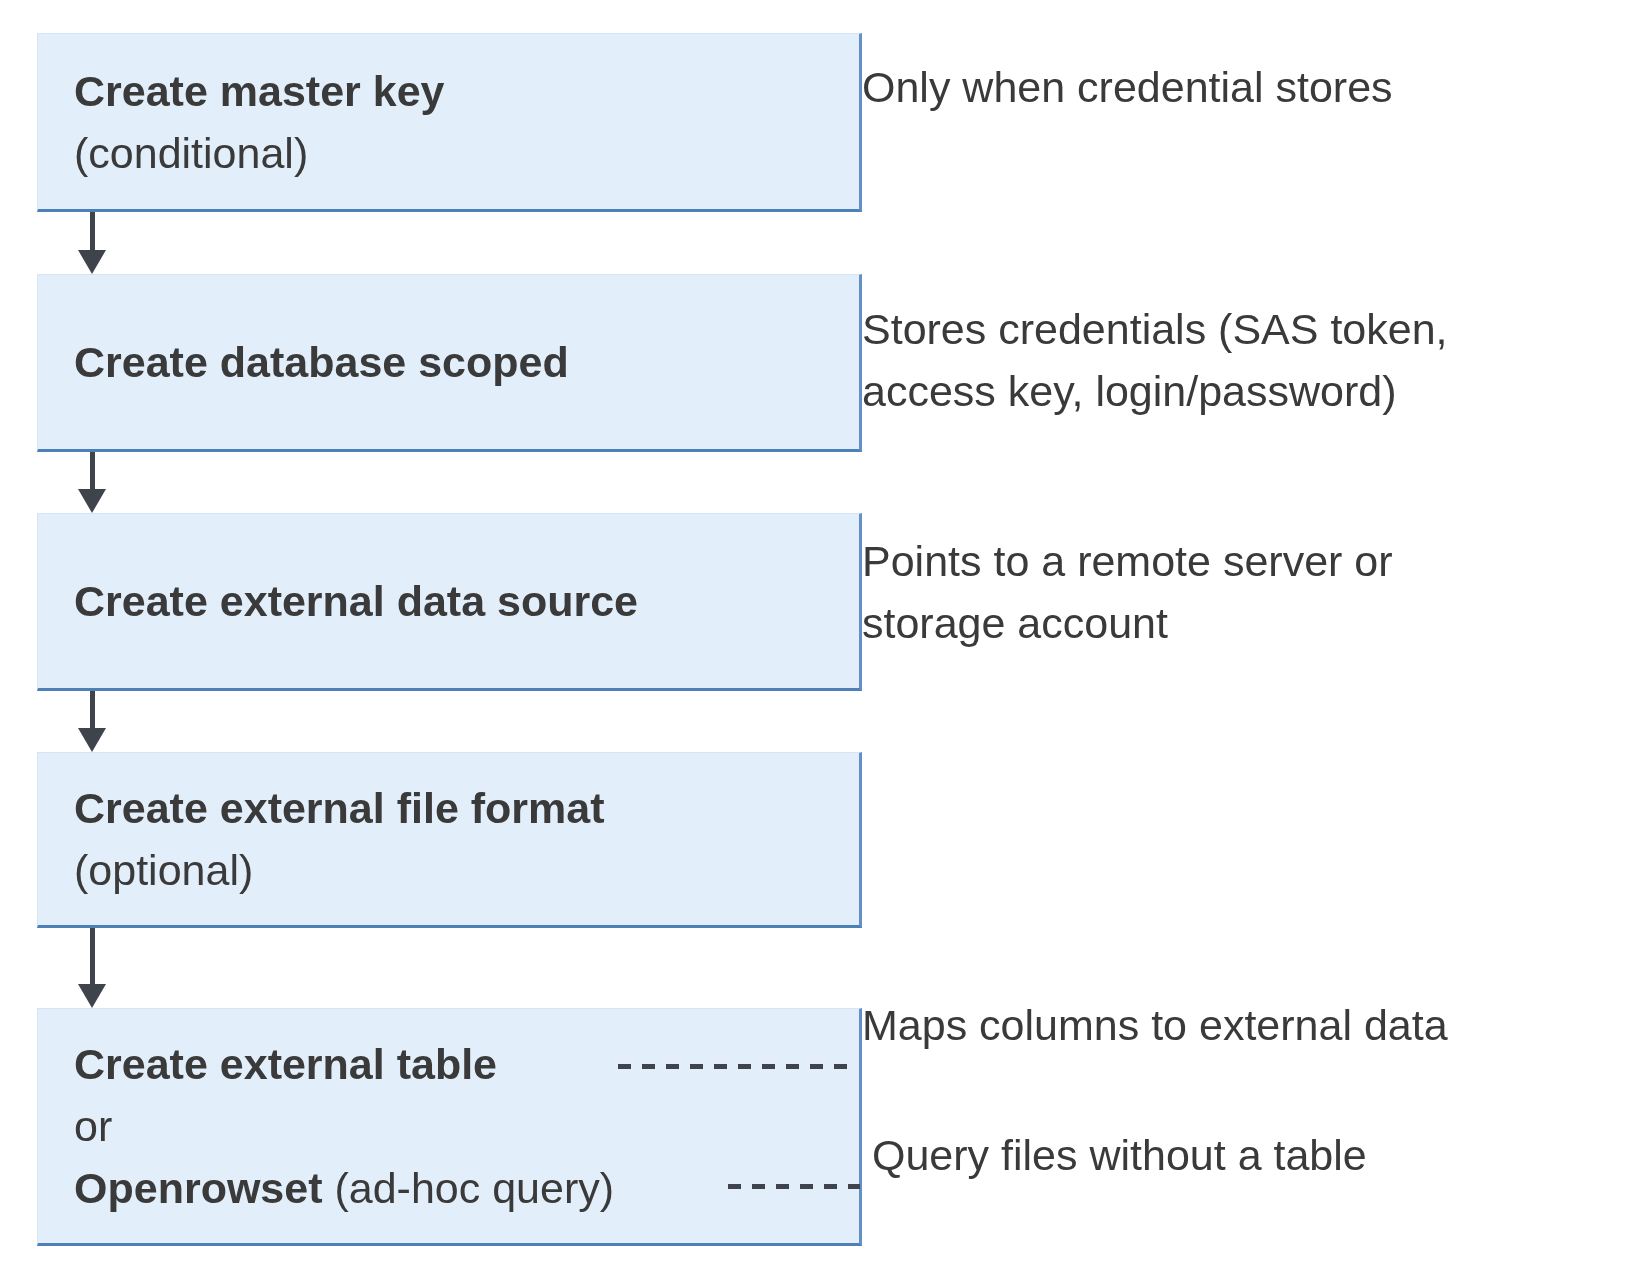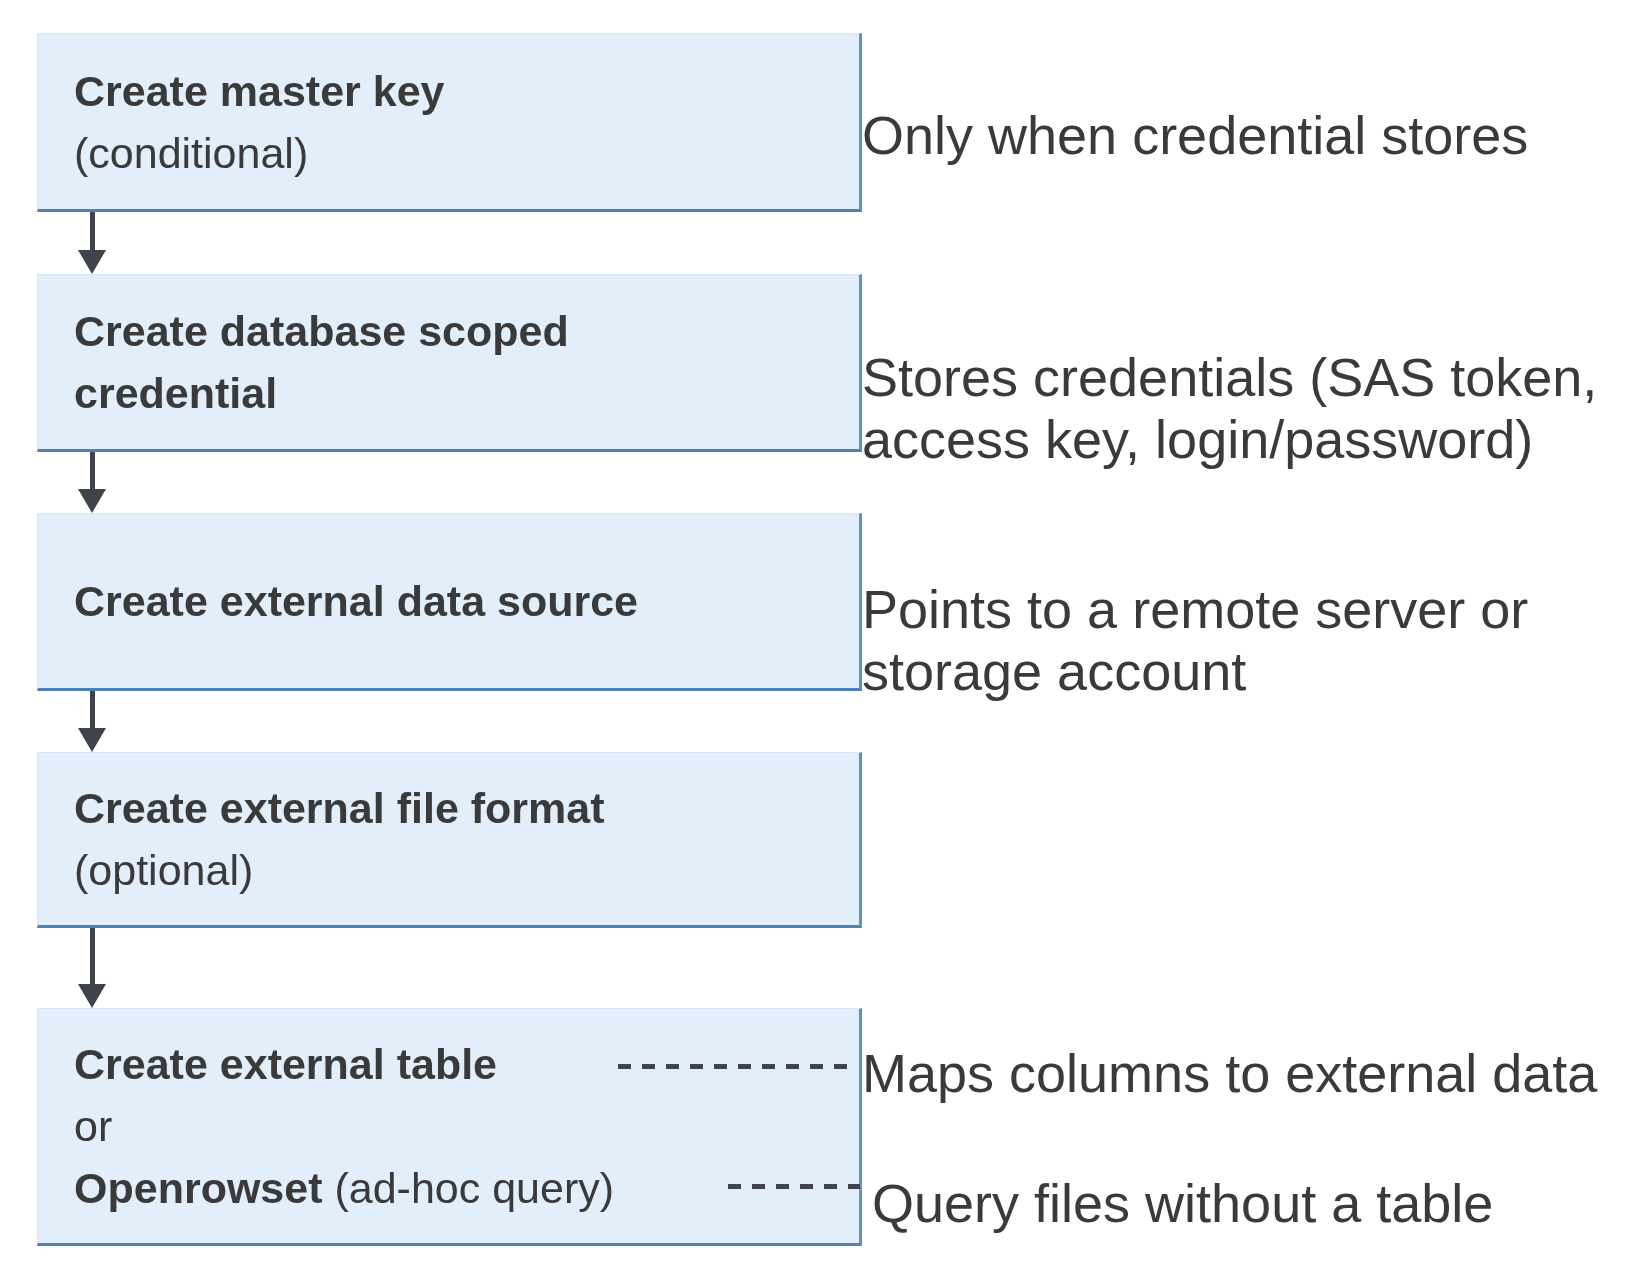--- a/index.html
+++ b/index.html
@@ -20,23 +20,22 @@
     border-left:1px solid #d6e5f6;
     border-right:3px solid var(--box-border-right,#6491c5);
     border-bottom:3px solid var(--box-border,#4d80b6);
     display:flex;flex-direction:column;justify-content:center;
     padding-left:36px;
     font-size:43px;line-height:62px;
   }
   .box .b{font-weight:bold;}
   .note{
     position:absolute;left:862px;
-    font-size:54px;line-height:62px;
+    font-size:43px;line-height:62px;
     white-space:nowrap;
-    margin-top:48px;
   }
   .arrow{position:absolute;left:78px;width:28px;}
   .arrow .shaft{
     position:absolute;left:12px;top:0;width:5px;
     height:calc(100% - 22px);
     background:var(--line,#3f444c);
   }
   .arrow .head{
     position:absolute;left:0;bottom:0;width:0;height:0;
     border-left:14px solid transparent;
@@ -53,21 +52,20 @@
 
 <div class="canvas">
 
   <div class="box" style="top:33px;height:179px">
     <div><span class="b">Create master key</span></div>
     <div><span>(conditional)</span></div>
   </div>
 
   <div class="box" style="top:274px;height:178px">
     <div><span class="b">Create database scoped</span></div>
-    <div><span class="b">credential</span></div>
   </div>
 
   <div class="box" style="top:513px;height:178px">
     <div><span class="b">Create external data source</span></div>
   </div>
 
   <div class="box" style="top:752px;height:176px">
     <div><span class="b">Create external file format</span></div>
     <div><span>(optional)</span></div>
   </div>

